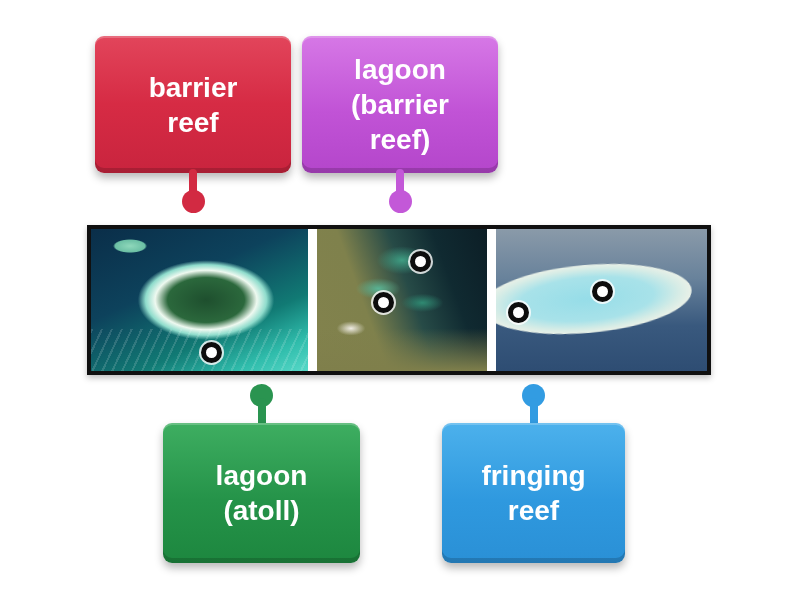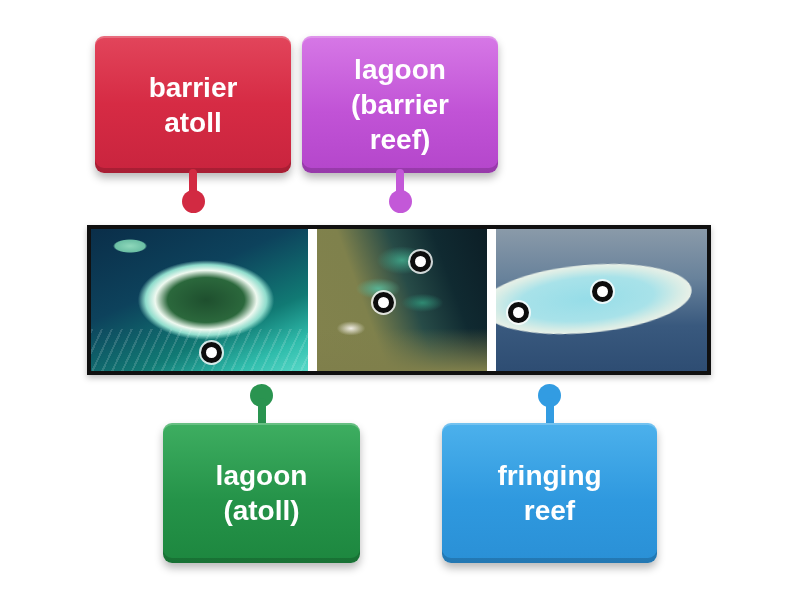--- a/index.html
+++ b/index.html
@@ -28,21 +28,21 @@
   
   .g-red   {left:95px; top:36px; width:196px;height:178px;}
   .g-purple{left:302px;top:36px; width:196px;height:178px;}
   .g-orange{left:510px;top:36px; width:196px;height:178px;}
   .g-red .chip,.g-purple .chip,.g-orange .chip{top:0;height:137px;}
   .g-red .pin-stem,.g-purple .pin-stem,.g-orange .pin-stem{top:133px;height:34px;left:calc(50% - 4px);}
   .g-red .pin-dot,.g-purple .pin-dot,.g-orange .pin-dot{top:154px;left:calc(50% - 11.5px);}
 
   
   .g-green{left:163px;top:384px;width:197px;height:179px;}
-  .g-blue {left:442px;top:384px;width:215px;height:179px;}
+  .g-blue {left:442px;top:384px;width:157px;height:179px;padding-left:26px;}
   .g-green .chip,.g-blue .chip{top:39px;height:140px;}
   .g-green .pin-stem,.g-blue .pin-stem{top:14px;height:30px;left:calc(50% - 4px);}
   .g-green .pin-dot,.g-blue .pin-dot{top:0;left:calc(50% - 11.5px);}
 
   
   .g-red .chip-inner   {background:linear-gradient(180deg,#e2455b 0%,#d62b44 50%,#c9243e 100%);}
   .g-red .pin-stem,  .g-red .pin-dot   {background:#d22a42;}
   .g-purple .chip-inner{background:linear-gradient(180deg,#d678e6 0%,#c153d6 55%,#b446cb 100%);}
   .g-purple .pin-stem,.g-purple .pin-dot{background:#c358d8;}
   .g-orange .chip-inner{background:linear-gradient(180deg,#f79440 0%,#ef7d13 55%,#e87208 100%);}
@@ -96,21 +96,21 @@
 </style>
 </head>
 <body>
 
 <div class="stage">
 
   <div class="label-group g-red">
     <div class="chip">
       <div class="chip-inner">
         <span>barrier
-atoll</span>
+reef</span>
       </div>
     </div>
     <div class="pin-stem"></div>
     <div class="pin-dot"></div>
   </div>
 
   <div class="label-group g-purple">
     <div class="chip">
       <div class="chip-inner">
         <span>lagoon

